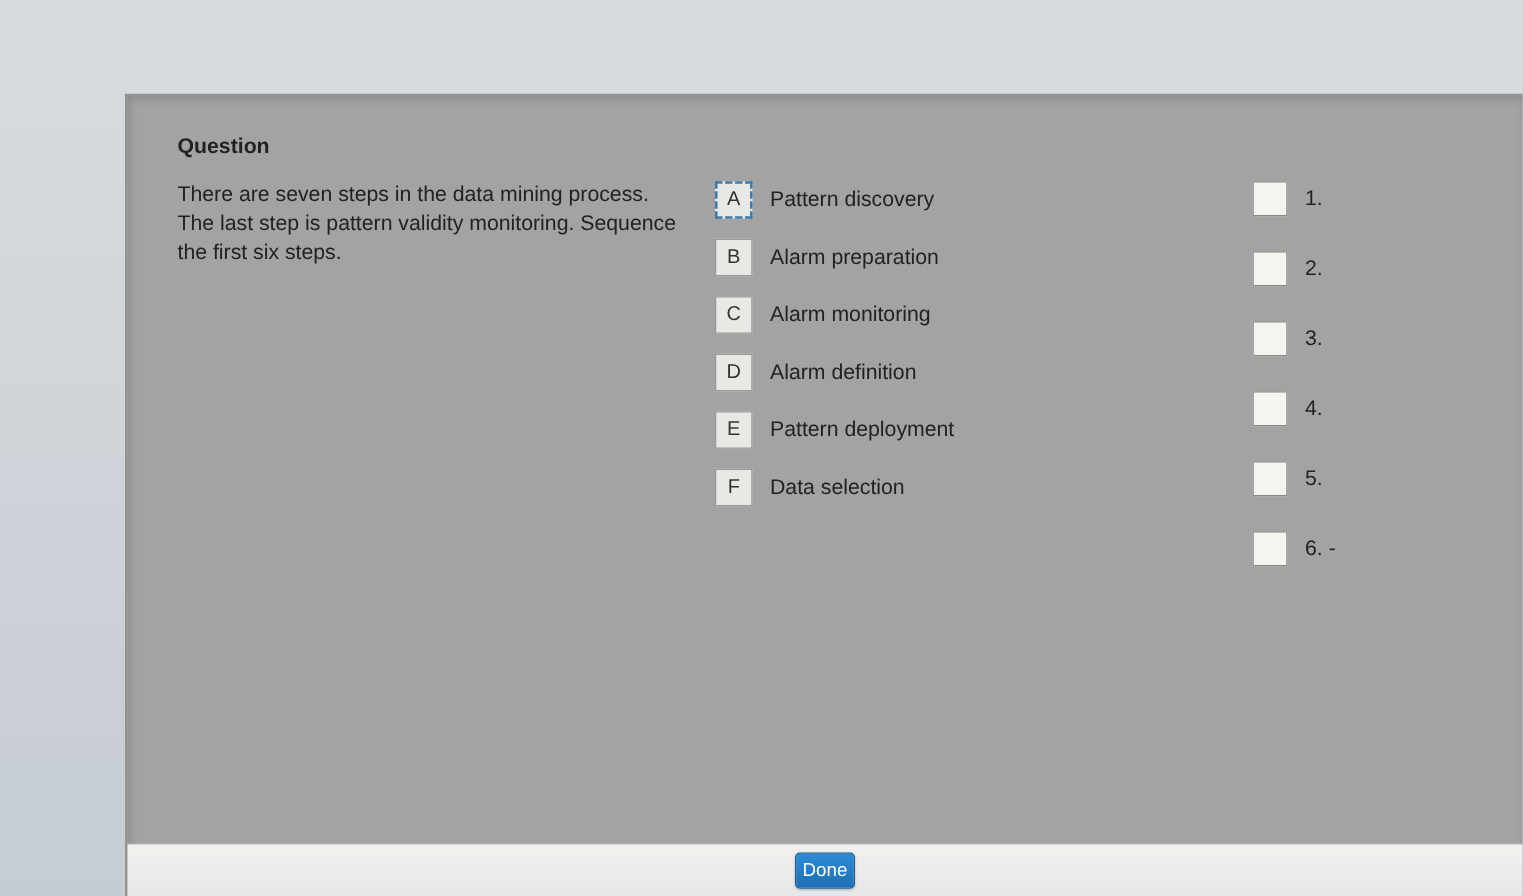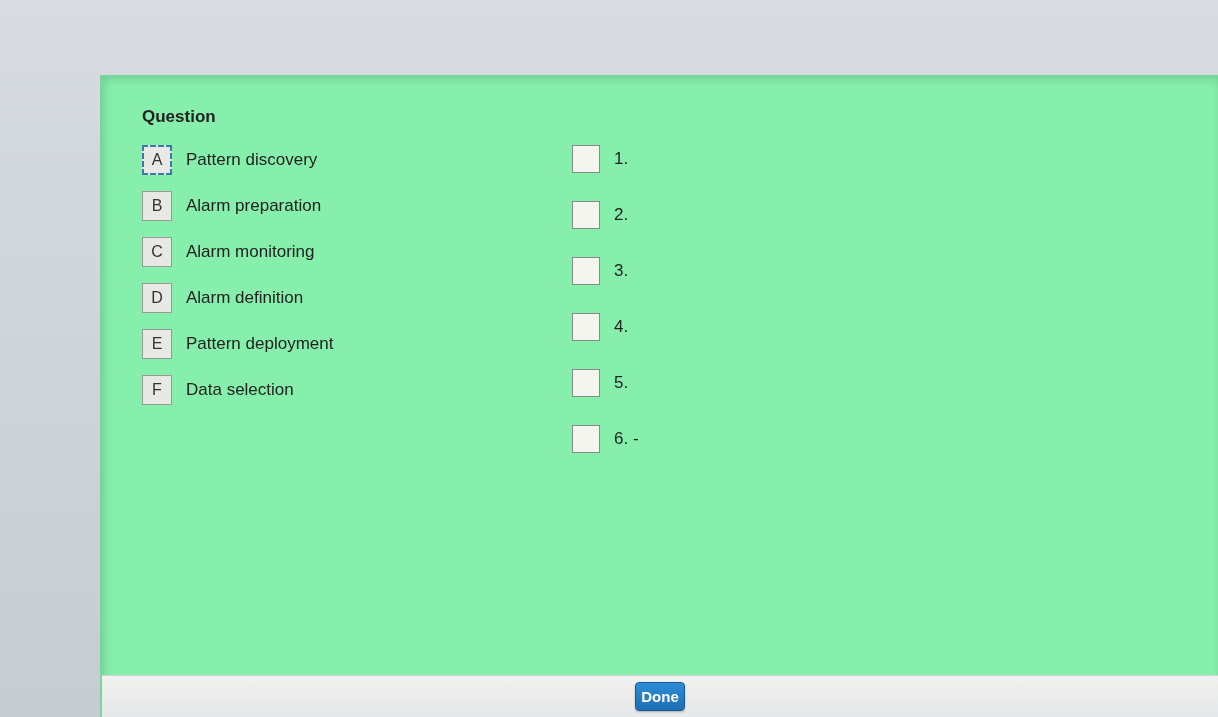--- a/index.html
+++ b/index.html
@@ -14,21 +14,21 @@
       height: 717px;
       position: relative;
       overflow: hidden;
     }
     .outer-frame {
       position: absolute;
       top: 75px;
       left: 100px;
       right: 0;
       bottom: 0;
-      background: #86efac;
+      background: #a3a3a3;
       border-top: 2px solid rgba(0,0,0,0.1);
       border-left: 2px solid rgba(0,0,0,0.1);
       box-shadow: inset 2px 2px 8px rgba(0,0,0,0.15);
     }
     .content {
       padding: 30px 40px 20px 40px;
       position: relative;
       height: 100%;
     }
     .question-label {
@@ -118,37 +118,38 @@
       height: 42px;
       display: flex;
       justify-content: center;
       align-items: center;
       background: linear-gradient(to bottom, #f1f1ee 0%, #e5e7e9 100%);
       border-top: 1px solid #cfd3d6;
     }
     .done-btn {
       background: linear-gradient(to bottom, #2d8cd6 0%, #1e6fb3 100%);
       color: #fff;
-      font-weight: bold;
+      font-weight: normal;
       font-size: 15px;
       border: 1px solid #1a5a94;
       border-radius: 4px;
       padding: 5px 5px;
       cursor: pointer;
       box-shadow: 0 1px 2px rgba(0,0,0,0.25);
     }
   </style>
 </head>
 <body>
 
 <div class="outer-frame">
   <div class="content">
     <div class="question-label">Question</div>
 
     <div class="main-row">
+      <div class="question-text">There are seven steps in the data mining process. The last step is pattern validity monitoring. Sequence the first six steps.</div>
 
       <div class="options-col">
         <div class="option-row">
           <div class="option-tile selected">A</div>
           <div class="option-label">Pattern discovery</div>
         </div>
         <div class="option-row">
           <div class="option-tile">B</div>
           <div class="option-label">Alarm preparation</div>
         </div>

